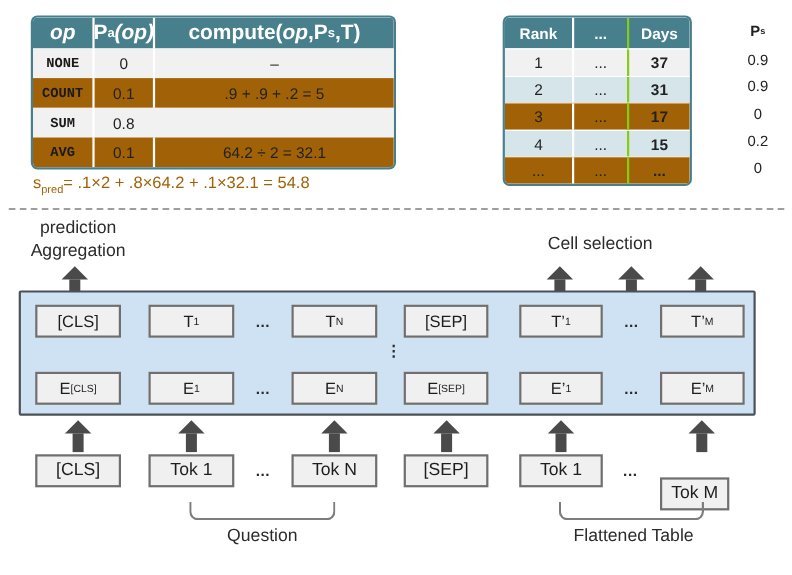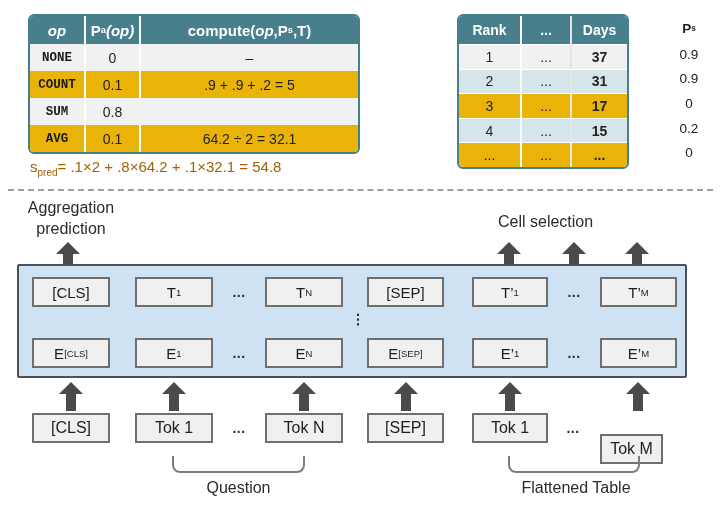--- a/index.html
+++ b/index.html
@@ -7,46 +7,46 @@
   body { font-family: "Liberation Sans", sans-serif; color: #222; }
   .stage { position: relative; width: 720px; height: 523px; background: #fff; overflow: hidden; }
 
   
   .op-table {
     position: absolute; left: 28px; top: 14px; width: 332px;
     border: 2px solid #477f8d; border-radius: 6px; overflow: hidden;
     font-size: 14px;
   }
   .ot-row { display: flex; height: 27px; }
-  .ot-head { height: 28px; background: #477f8d; color: #fff; font-weight: bold; font-size: 15px; }
+  .ot-head { height: 28px; background: #477f8d; color: #fff; font-weight: bold; font-size: 19px; }
   .ot-c1 { width: 54px; display: flex; align-items: center; justify-content: center; }
   .ot-c2 { width: 55px; display: flex; align-items: center; justify-content: center; border-left: 2px solid #fff; }
   .ot-c3 { flex: 1; display: flex; align-items: center; justify-content: center; border-left: 2px solid #fff; }
   .row-gray { background: #f1f1f1; }
-  .row-white { background: #eab308; }
+  .row-white { background: #a16207; }
   .row-teal { background: #d6e5e9; }
   .opname { font-family: "Liberation Mono", monospace; font-weight: bold; font-size: 12.5px; color: #1a1a1a; }
   sub { font-size: 62%; }
   .it { font-style: italic; }
 
   
   .spred { position: absolute; left: 30px; top: 158px; font-size: 15px; color: #a16207; }
   .spred sub { font-size: 10px; }
 
   
   .rank-table {
     position: absolute; left: 457px; top: 14px; width: 172px;
     border: 2px solid #477f8d; border-radius: 6px; overflow: hidden;
     font-size: 14px;
   }
   .rt-row { display: flex; height: 24.6px; border-top: 1.5px solid #fff; }
   .rt-head { height: 28px; background: #477f8d; color: #fff; font-weight: bold; font-size: 14px; border-top: none; }
   .rt-c1 { width: 61px; display: flex; align-items: center; justify-content: center; }
   .rt-c2 { width: 50px; display: flex; align-items: center; justify-content: center; border-left: 2px solid #fff; }
-  .rt-c3 { flex: 1; display: flex; align-items: center; justify-content: center; border-left: 2px solid #e5e5e5; }
+  .rt-c3 { flex: 1; display: flex; align-items: center; justify-content: center; border-left: 2px solid #84cc16; }
   .days-val { font-weight: bold; }
 
   
   .ps-col { position: absolute; left: 662px; top: 14px; width: 54px; text-align: center; }
   .ps-header { height: 28px; display: flex; align-items: center; justify-content: center; font-weight: bold; font-size: 13.5px; }
   .ps-val { height: 24.6px; display: flex; align-items: center; justify-content: center; font-size: 13.5px; }
 
   
   .divider { position: absolute; left: 8px; top: 189px; width: 705px; border-top: 2px dashed #9e9e9e; }
 
@@ -171,22 +171,22 @@
     <div class="ps-val">0.9</div>
     <div class="ps-val">0.9</div>
     <div class="ps-val">0</div>
     <div class="ps-val">0.2</div>
     <div class="ps-val">0</div>
   </div>
 
   <div class="divider"></div>
 
   <div class="agg-label lbl">
+    <div>prediction</div>
     <div>Aggregation</div>
-    <div>prediction</div>
   </div>
   <div class="cell-label lbl">Cell selection</div>
 
   <div class="arr arr-top" style="left:56px">
       <div class="head"></div>
       <div class="shaft"></div>
     </div>
   <div class="arr arr-top" style="left:497px">
       <div class="head"></div>
       <div class="shaft"></div>

